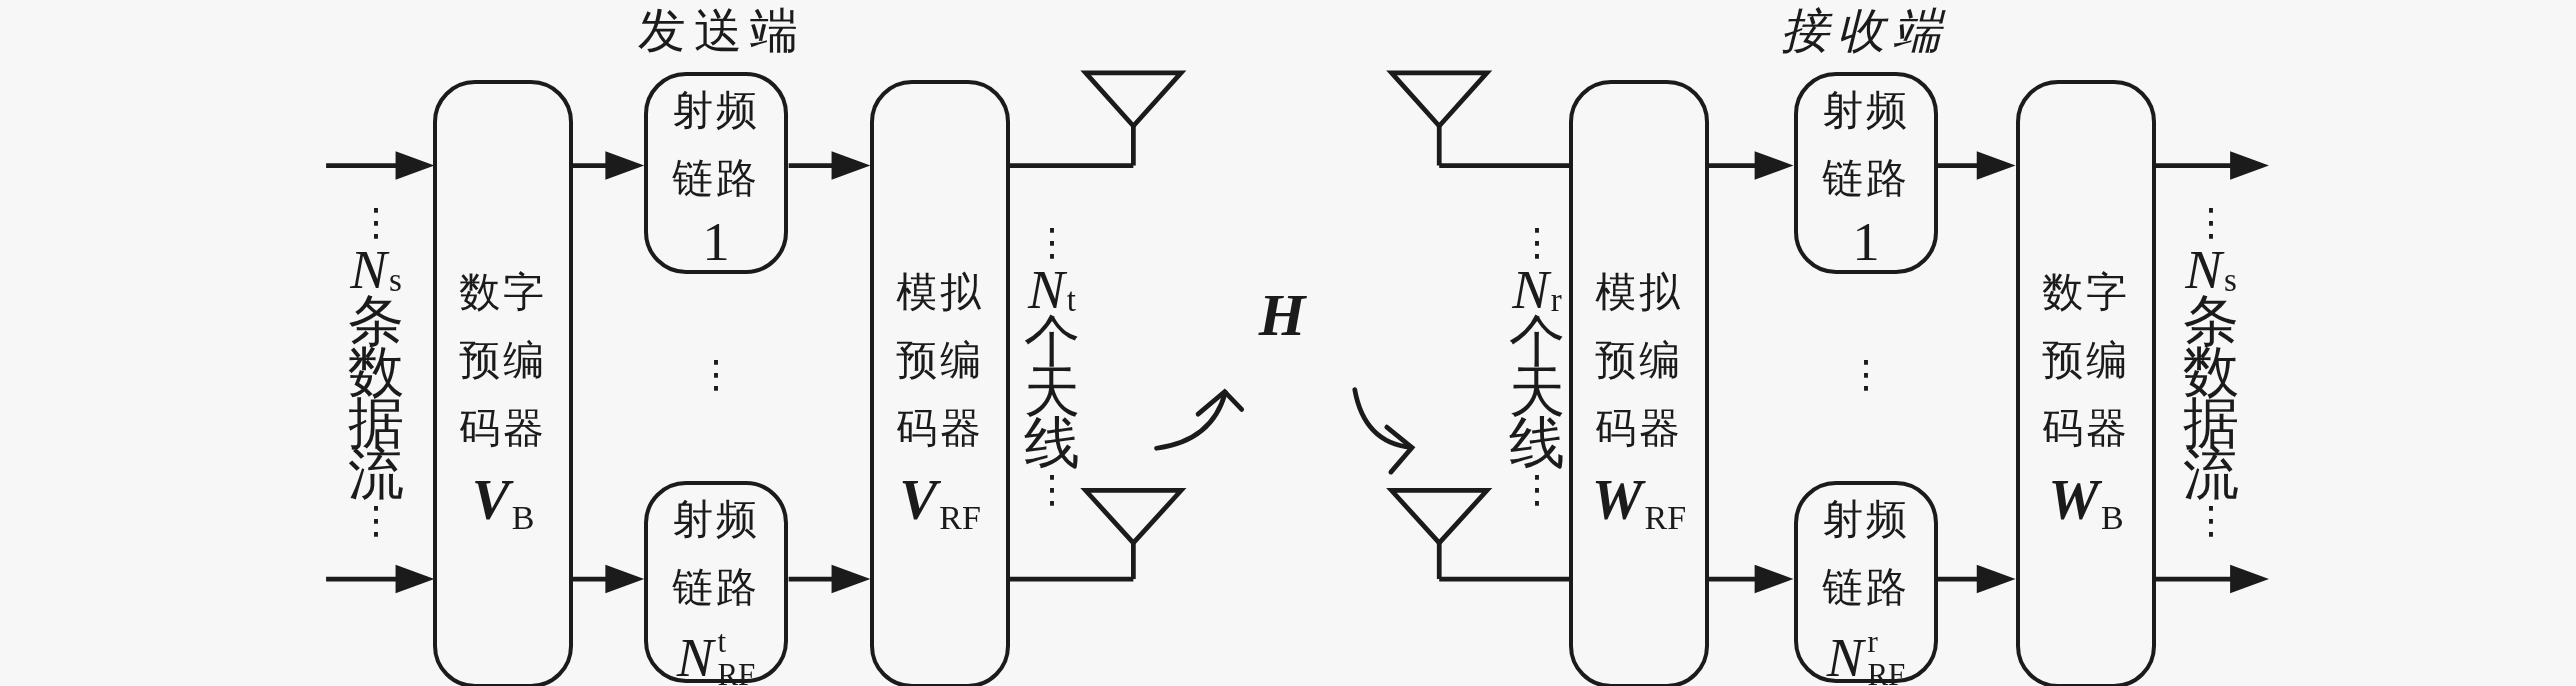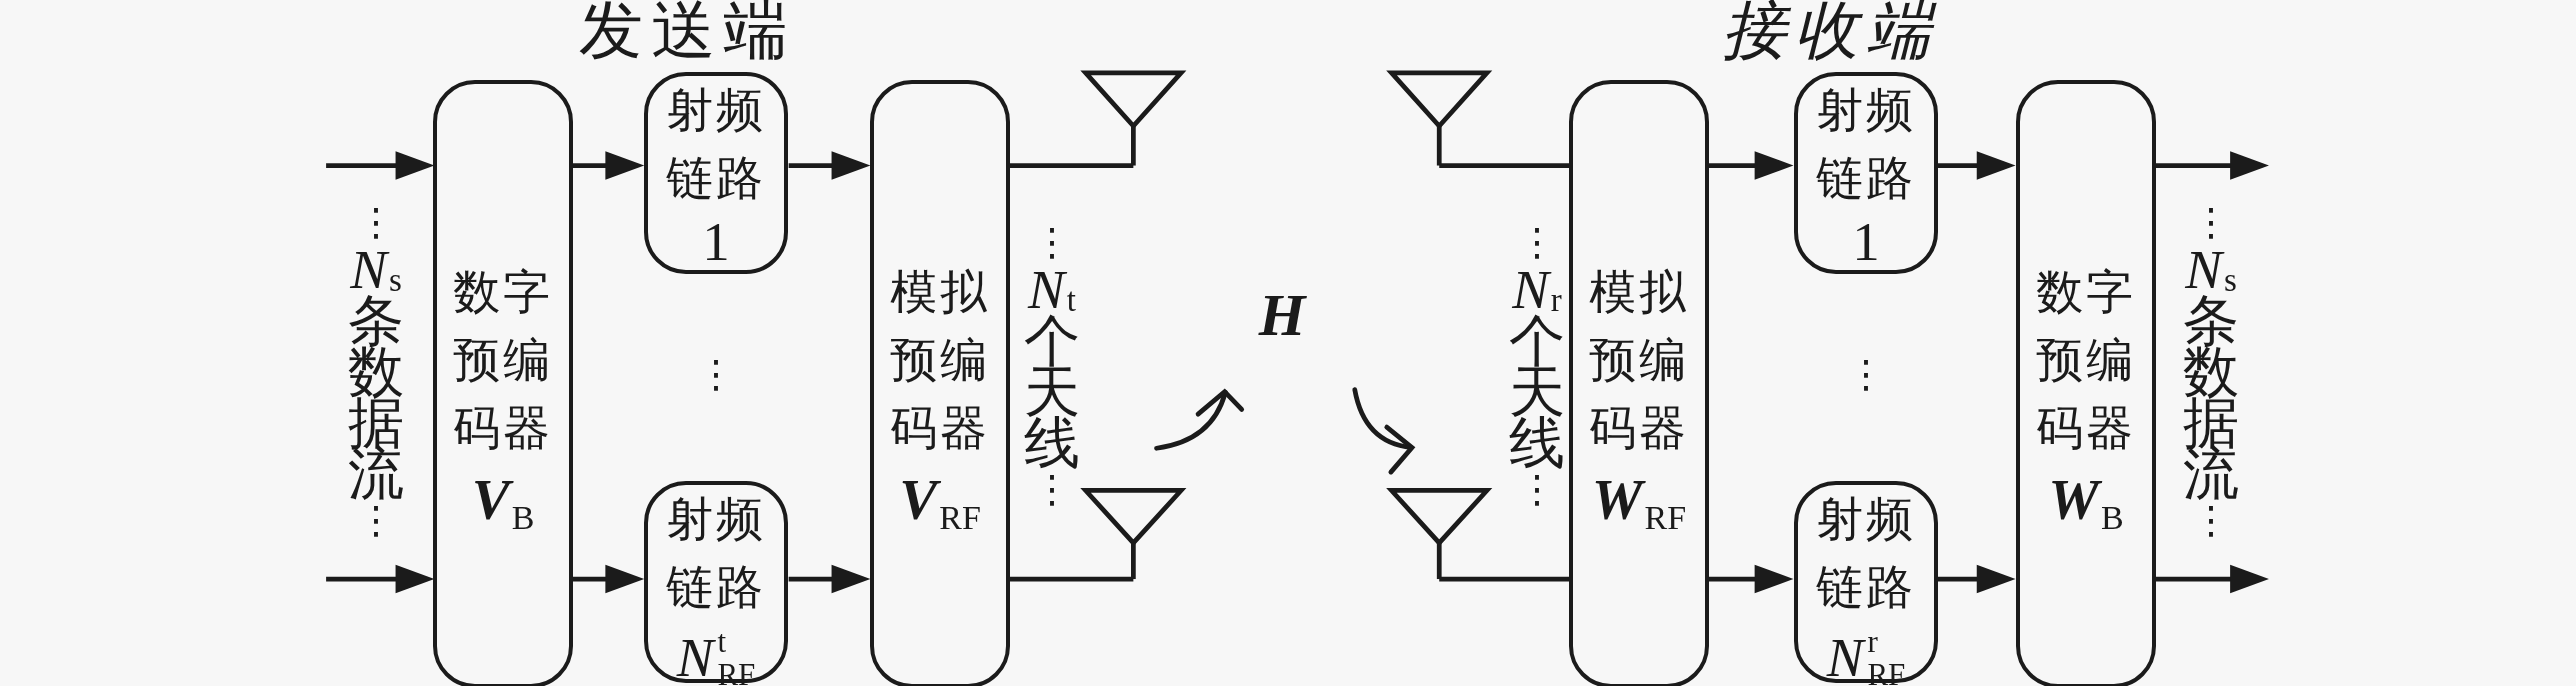--- a/index.html
+++ b/index.html
@@ -3,38 +3,38 @@
 <meta charset="utf-8">
 <style>
   html,body{margin:0;padding:0;background:#f7f7f7;}
   #stage{position:relative;width:2576px;height:686px;background:#f7f7f7;overflow:hidden;
          font-family:"Liberation Serif",serif;color:#1b1b1b;}
   #wires{position:absolute;left:0;top:0;width:2576px;height:686px;}
   .blk{position:absolute;border:4.8px solid #1b1b1b;border-radius:42px;background:#f7f7f7;box-sizing:border-box;}
   .blk-tall{width:140px;height:608px;margin-top:12px;}
   .blk-rf{width:144px;height:202px;}
   .blabel{position:absolute;inset:0;display:flex;flex-direction:column;align-items:center;justify-content:center;}
-  .row{font-size:47px;line-height:68px;letter-spacing:2.7px;white-space:nowrap;}
+  .row{font-size:41px;line-height:68px;letter-spacing:2.7px;white-space:nowrap;}
   .row-digit{font-size:55px;line-height:59px;letter-spacing:0;}
   .sym{display:flex;align-items:baseline;letter-spacing:0;line-height:75px;}
   .sym .m-base{font-weight:bold;font-style:italic;font-size:57px;}
   .m-sub1{font-size:34px;font-style:normal;font-weight:normal;transform:translateY(9.5px);display:inline-block;margin-left:2px;}
   .nrow{display:flex;align-items:center;letter-spacing:0;line-height:74px;}
   .nrow .m-base{font-style:italic;font-size:55px;font-weight:normal;}
   .m-stack{display:inline-flex;flex-direction:column;align-items:flex-start;margin-left:4.1px;font-size:31px;line-height:33px;font-style:normal;}
   .shiftdown25{transform:translateY(17px);}
   .shiftdown12{transform:translateY(8.2px);}
   .vcol{position:absolute;width:102px;display:flex;flex-direction:column;align-items:center;}
   .vcol .ch{font-size:56px;line-height:51px;height:51px;}
   .vcol .dots{font-size:38px;line-height:41px;height:41px;font-family:"DejaVu Sans",sans-serif;}
   .vcol .nsym{height:53px;display:flex;align-items:center;}
   .vcol .nsym .m-base{font-style:italic;font-size:55px;}
   .vcol .nsym .m-sub1{font-size:33px;transform:translateY(11px);}
   .dots-solo{position:absolute;width:82px;text-align:center;font-size:38px;line-height:41px;font-family:"DejaVu Sans",sans-serif;}
-  .title{position:absolute;width:286px;font-size:64px;letter-spacing:8.2px;line-height:55px;}
+  .title{position:absolute;width:286px;text-align:center;font-size:48px;letter-spacing:8.2px;line-height:55px;}
   .hlabel{position:absolute;left:1214px;top:274px;width:136px;height:82px;display:flex;align-items:center;justify-content:center;
           font-size:60px;font-weight:bold;font-style:italic;}
 </style>
 </head>
 <body>
 
 <div id="stage">
 
   <svg id="wires" viewBox="0 0 3780 1007" fill="none" stroke="#1b1b1b" stroke-width="7">
 

